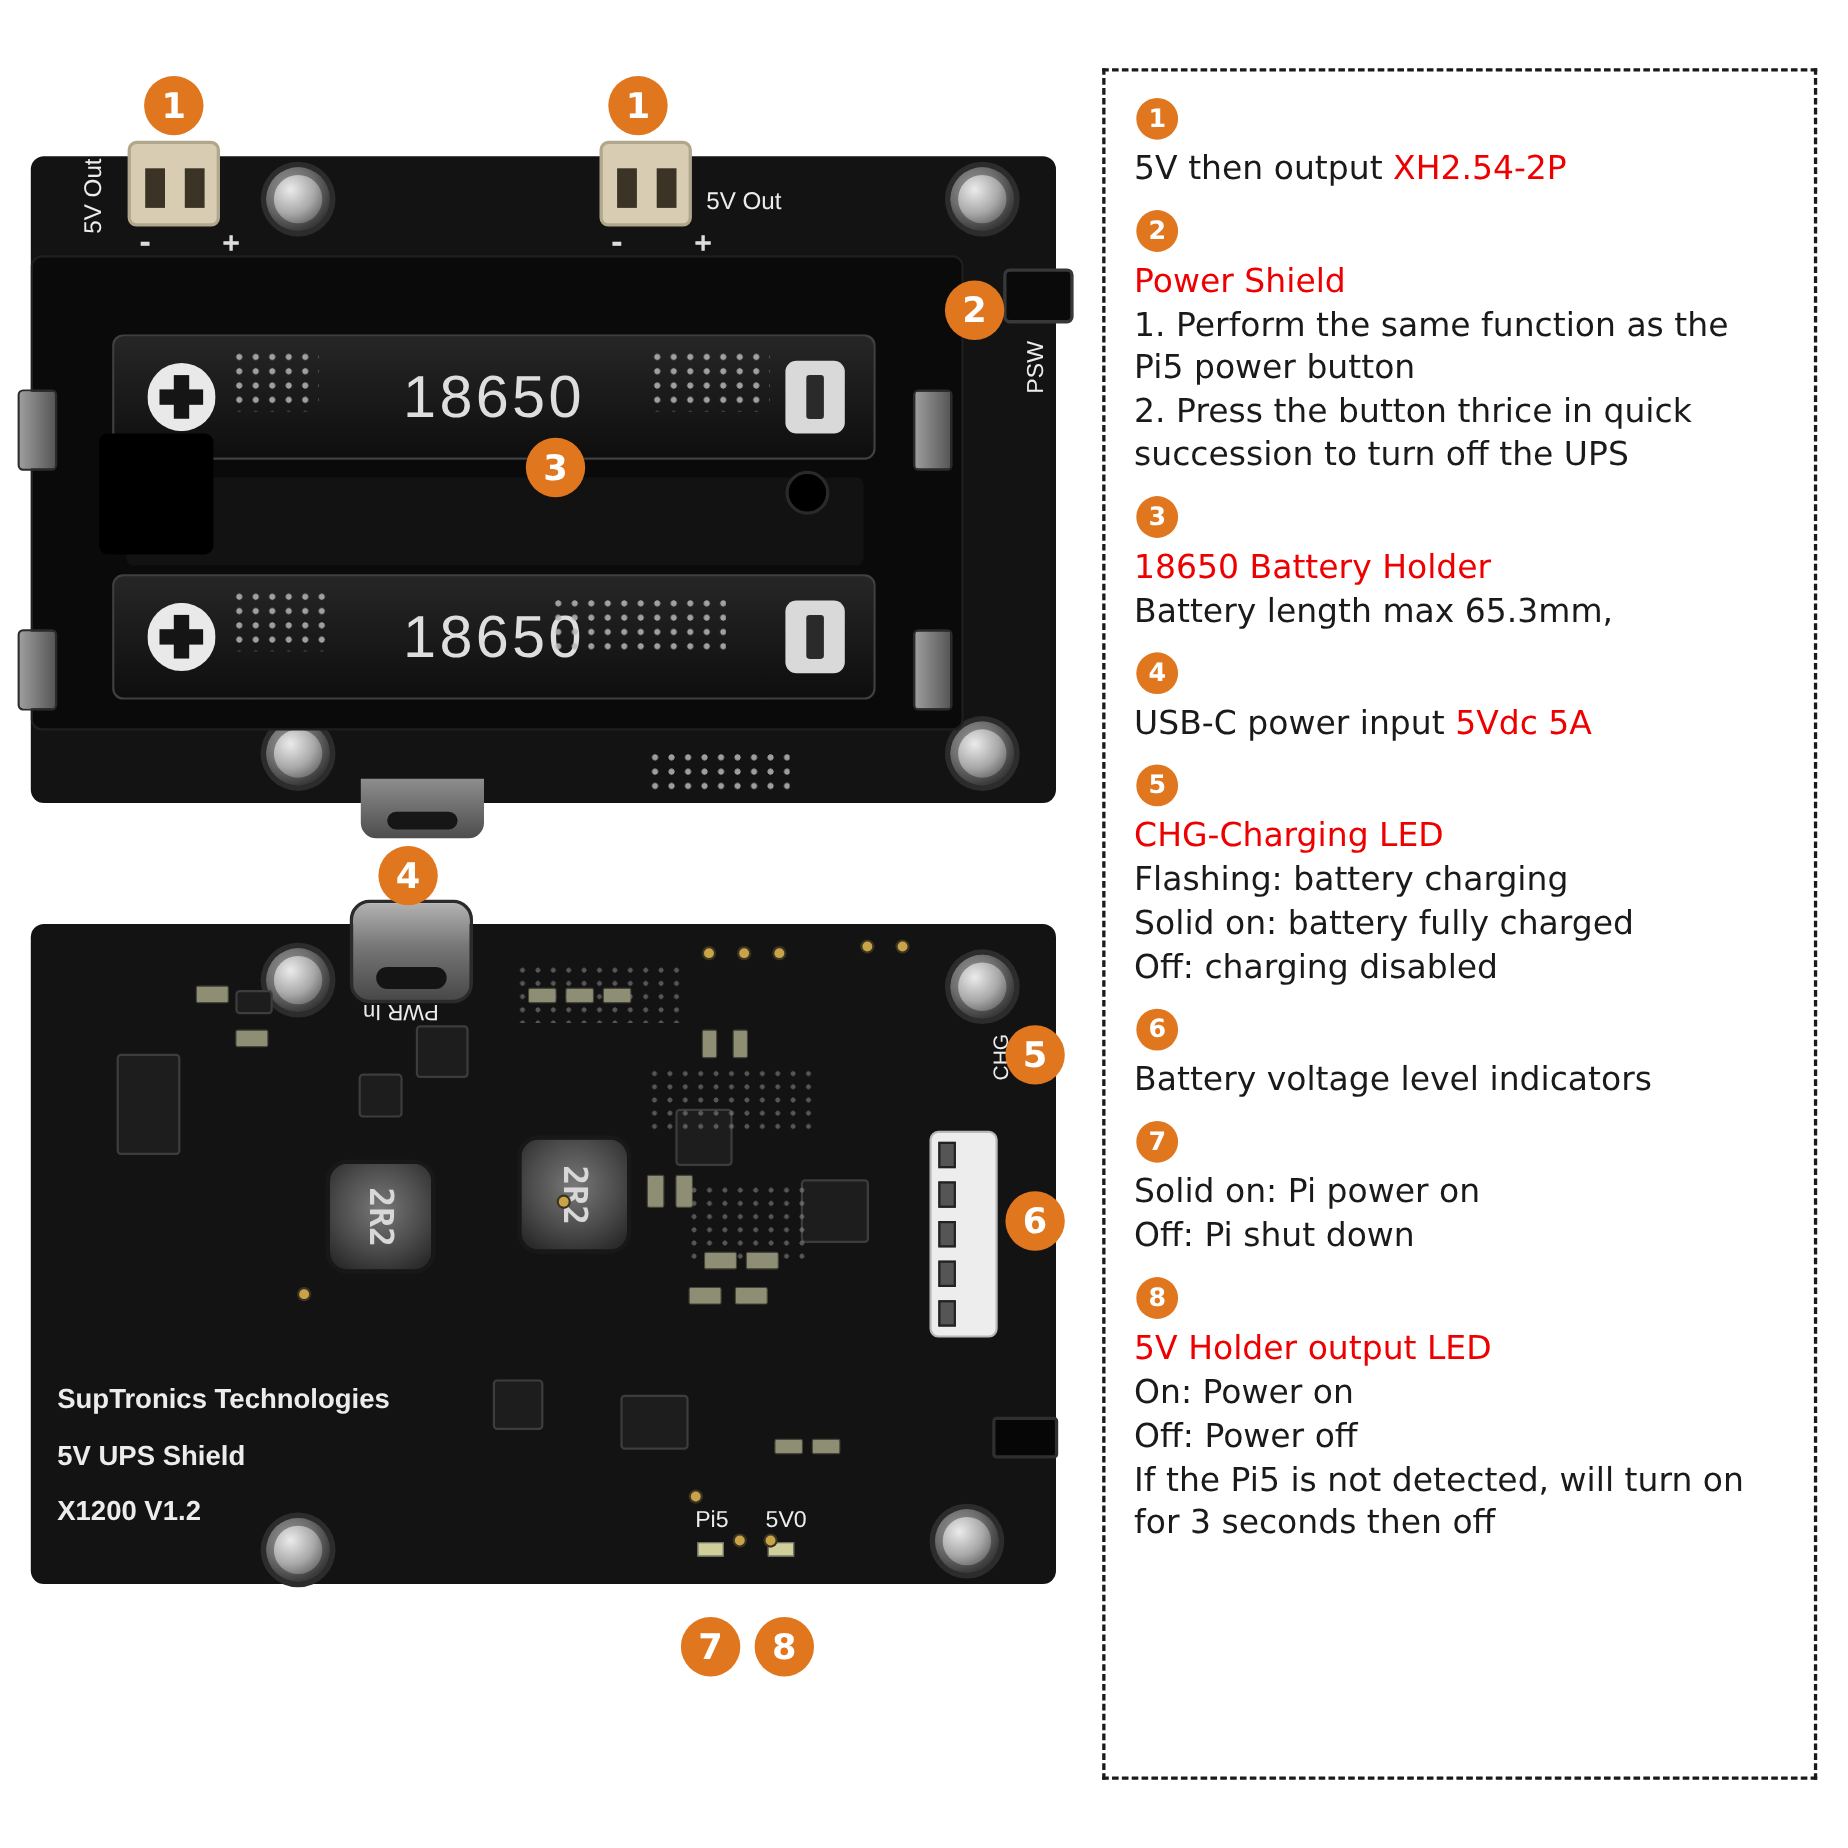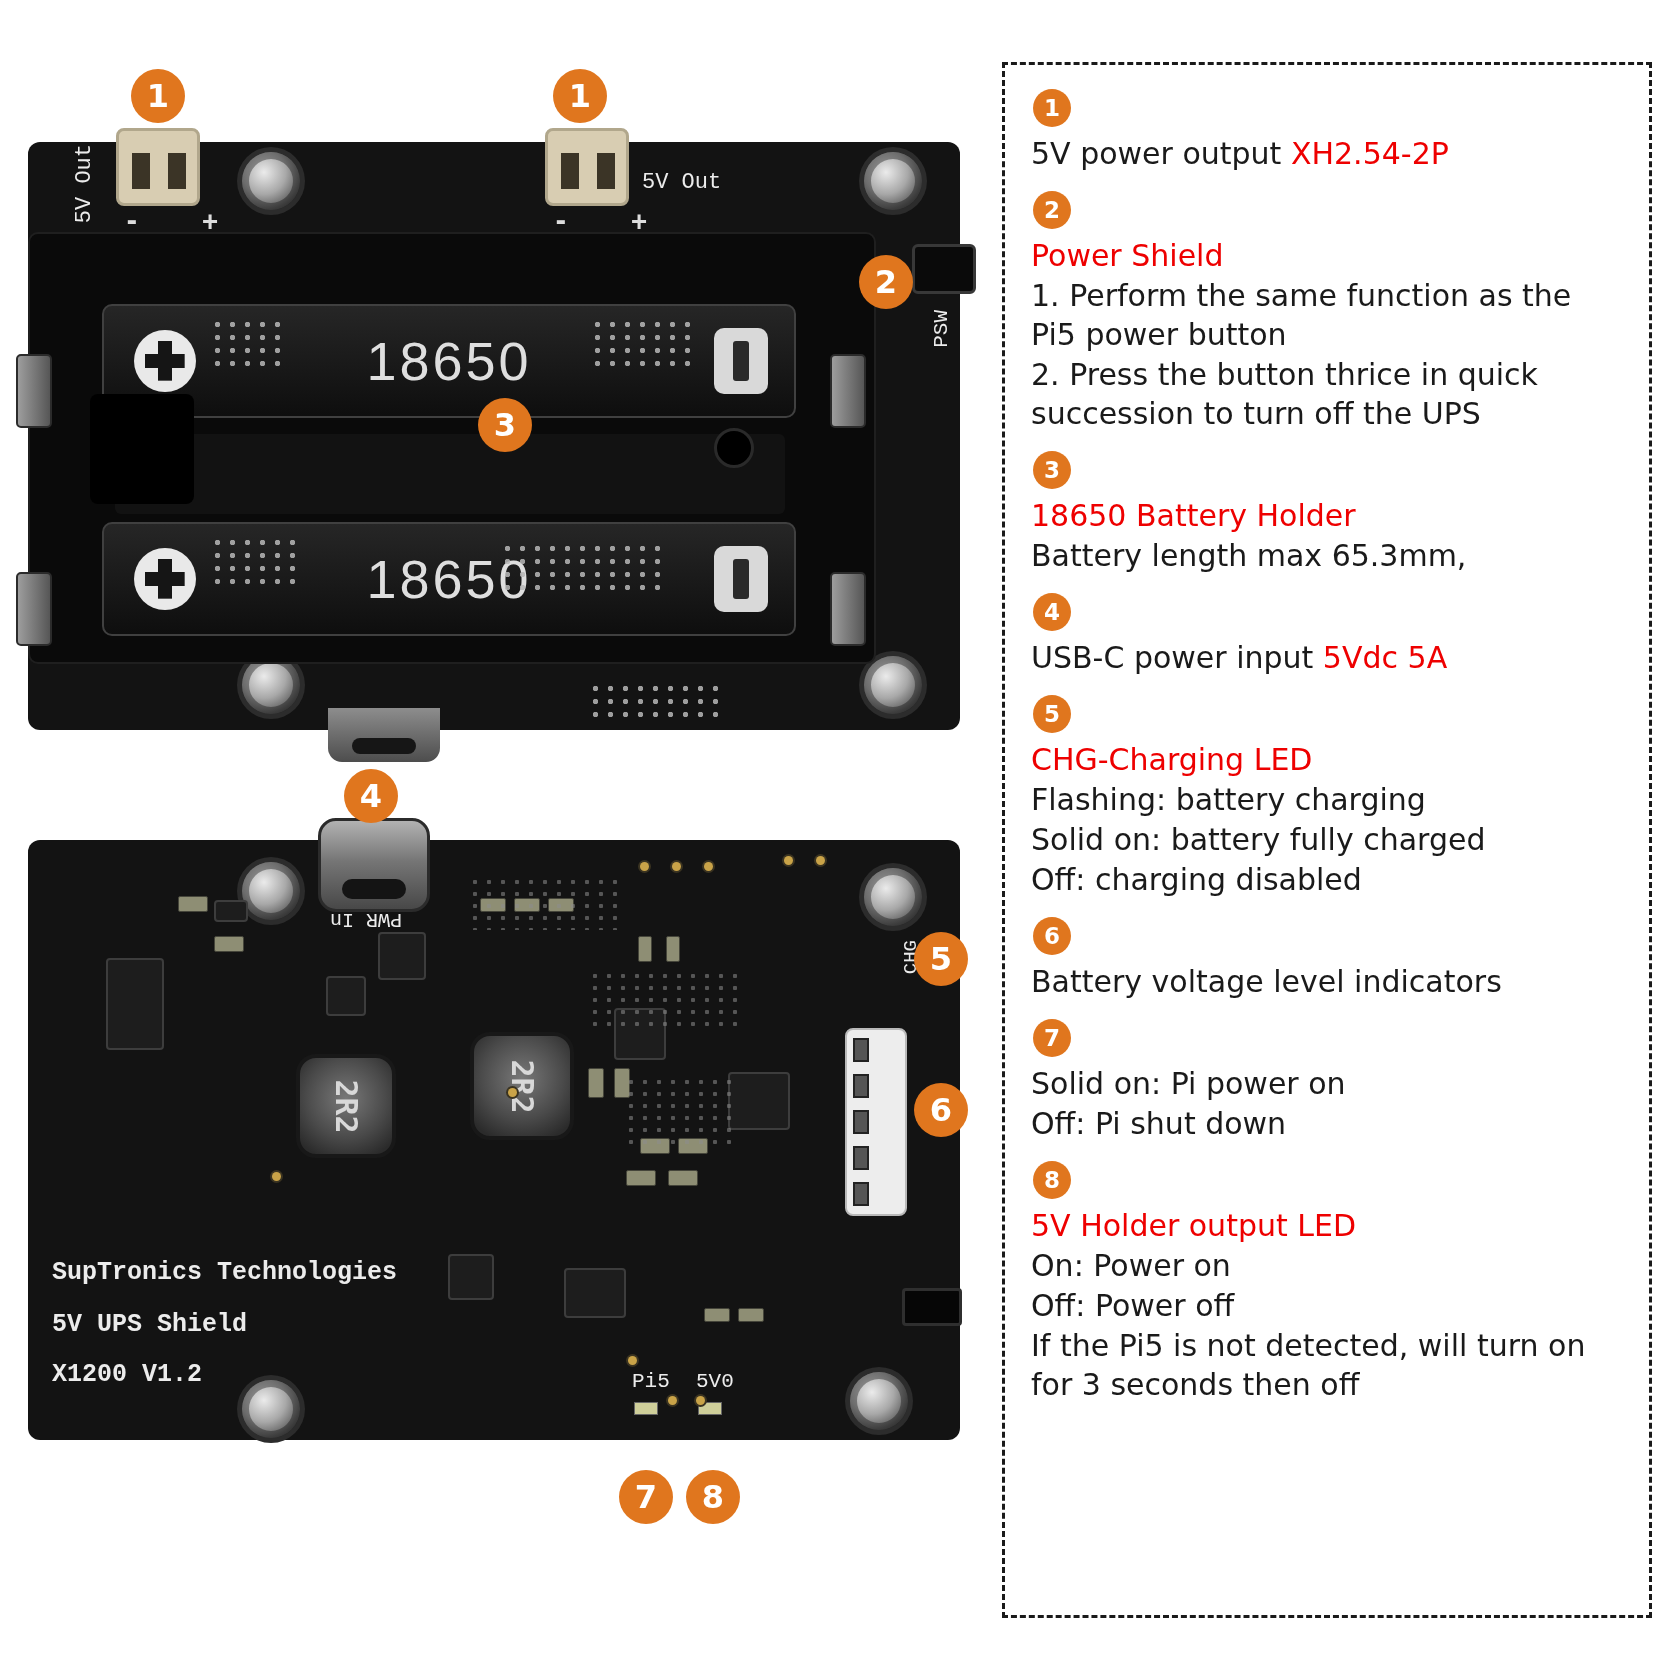--- a/index.html
+++ b/index.html
@@ -14,21 +14,21 @@
 
   .screw { position:absolute; width:58px; height:58px; border-radius:50%;
            background: radial-gradient(circle at 38% 35%, #ebebeb, #a8a8a8 42%, #5d5d5d 72%, #333 92%);
            box-shadow: inset 0 0 0 7px rgba(0,0,0,.35), 0 0 0 5px #2c2c2c; }
 
   .jst { position:absolute; width:84px; height:78px; background:#d8cdb2;
          border:3px solid #b1a78c; border-radius:8px; }
   .jst::before, .jst::after { content:""; position:absolute; top:22px; width:18px; height:36px; background:#3b3426; }
   .jst::before { left:13px; } .jst::after { left:49px; }
 
-  .sk { position:absolute; color:#ececec; font-family:Liberation Mono, monospace;
+  .sk { position:absolute; color:#ececec; font-family:Liberation Sans, sans-serif;
         white-space:nowrap; }
   .vtext { writing-mode:vertical-rl; transform:rotate(180deg); }
   .pol { position:absolute; color:#dddddd; font:bold 26px "DejaVu Sans Mono",monospace; white-space:pre; }
 
   .holder { position:absolute; left:0; top:90px; width:848px; height:432px;
             background:#0a0a0a; border:2px solid #1f1f1f; border-radius:10px; }
   .slot { position:absolute; left:72px; width:694px; height:114px;
           background:linear-gradient(180deg,#262626,#0e0e0e);
           border:2px solid #404040; border-radius:10px; }
   .slot-label { position:absolute; left:0; right:0; top:50%; transform:translateY(-50%);
@@ -234,21 +234,21 @@
   <div class="callout" style="left:344px; top:769px;">4</div>
   <div class="callout" style="left:914px; top:932px;">5</div>
   <div class="callout" style="left:914px; top:1083px;">6</div>
   <div class="callout" style="left:619px; top:1470px;">7</div>
   <div class="callout" style="left:686px; top:1470px;">8</div>
 
   <div class="legend">
 
     <div class="legend-item">
       <div class="badge-sm">1</div>
-      <div class="legend-line"><span>5V power output </span><span class="red">XH2.54-2P</span></div>
+      <div class="legend-line"><span>5V then output </span><span class="red">XH2.54-2P</span></div>
     </div>
 
     <div class="legend-item">
       <div class="badge-sm">2</div>
       <div class="legend-line red">Power Shield</div>
       <div class="legend-line">1. Perform the same function as the Pi5 power button</div>
       <div class="legend-line">2. Press the button thrice in quick succession to turn off the UPS</div>
     </div>
 
     <div class="legend-item">

